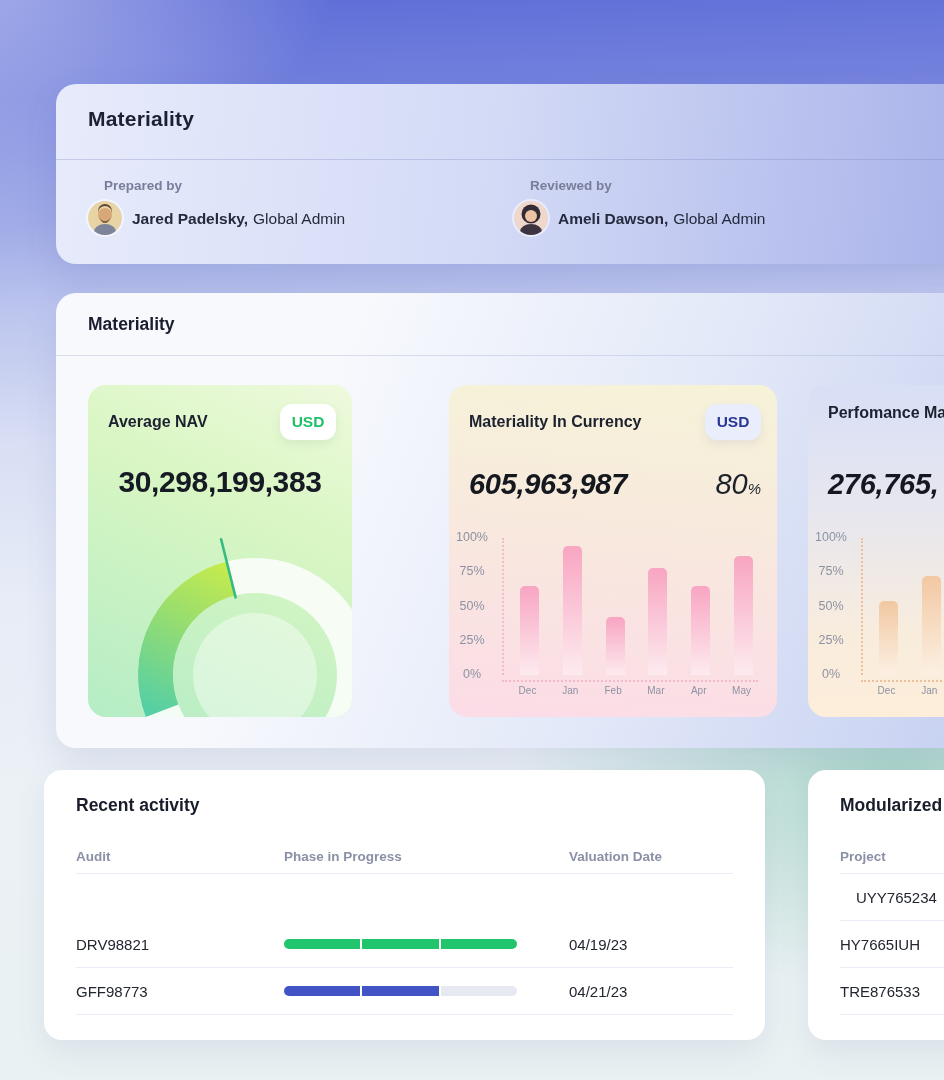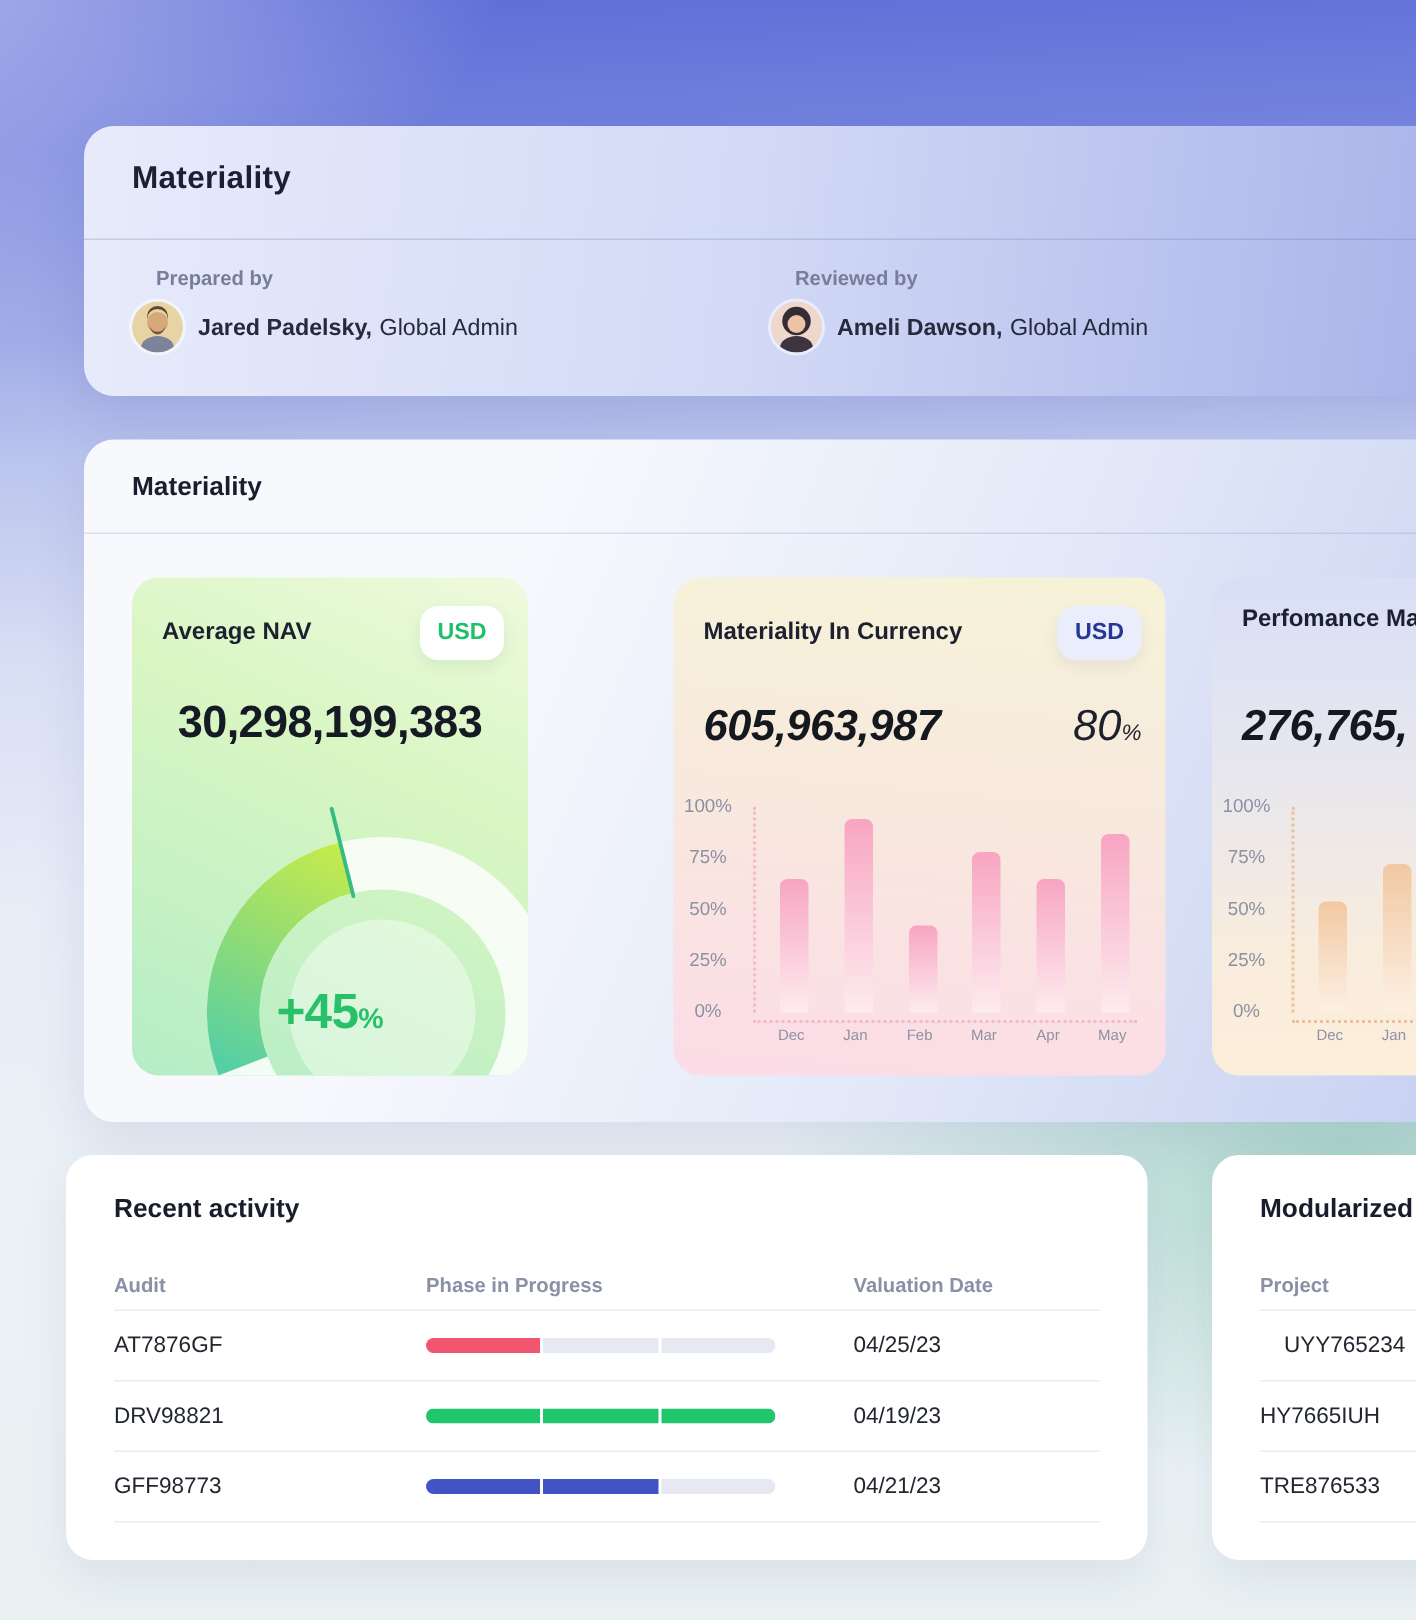--- a/index.html
+++ b/index.html
@@ -131,23 +131,20 @@
             <stop offset="0" stop-color="#56cfa4"></stop>
             <stop offset=".55" stop-color="#97dd70"></stop>
             <stop offset="1" stop-color="#c9ec4a"></stop>
           </linearGradient>
         </defs>
         <circle cx="167" cy="290" r="99.5" fill="none" stroke="rgba(255,255,255,.82)" stroke-width="35"></circle>
         <path d="M 74.1 325.7 A 99.5 99.5 0 0 1 142.9 193.4" fill="none" stroke="url(#gg)" stroke-width="35"></path>
         <circle cx="167" cy="290" r="62" fill="rgba(255,255,255,.42)"></circle>
         <line x1="147.6" y1="212.4" x2="133.1" y2="154.2" stroke="#36bb80" stroke-width="2.6" stroke-linecap="round"></line>
       </svg>
-      <div class="gauge-label">
-        <span class="big">+45</span><span class="unit">%</span>
-      </div>
     </div>
 
     <div class="abs stat-card card-cur">
       <div class="card-head">
         <span class="card-title">Materiality In Currency</span>
         <span class="badge badge-navy">USD</span>
       </div>
       <div class="value-row">
         <span class="big-value">605,963,987</span>
         <span class="pct"><span>80</span><span class="unit">%</span></span>
@@ -198,29 +195,20 @@
     </div>
   </div>
 
   <div class="abs table-card card-activity">
     <div class="abs title">Recent activity</div>
     <div class="abs col-hdr" style="left:32px">Audit</div>
     <div class="abs col-hdr" style="left:240px">Phase in Progress</div>
     <div class="abs col-hdr" style="left:525px">Valuation Date</div>
     <div class="abs tbl-divider"></div>
 
-    <div class="abs t-row" style="top:104px">
-      <span class="cell" style="left:0">AT7876GF</span>
-      <div class="progress">
-          <div class="seg" style="background: rgb(242, 86, 111);"></div>
-          <div class="seg" style="background: rgb(230, 233, 241);"></div>
-          <div class="seg" style="background: rgb(230, 233, 241);"></div>
-        </div>
-      <span class="cell" style="left:493px">04/25/23</span>
-    </div>
     <div class="abs t-row" style="top:151px">
       <span class="cell" style="left:0">DRV98821</span>
       <div class="progress">
           <div class="seg" style="background: rgb(33, 197, 108);"></div>
           <div class="seg" style="background: rgb(33, 197, 108);"></div>
           <div class="seg" style="background: rgb(33, 197, 108);"></div>
         </div>
       <span class="cell" style="left:493px">04/19/23</span>
     </div>
     <div class="abs t-row" style="top:198px">

